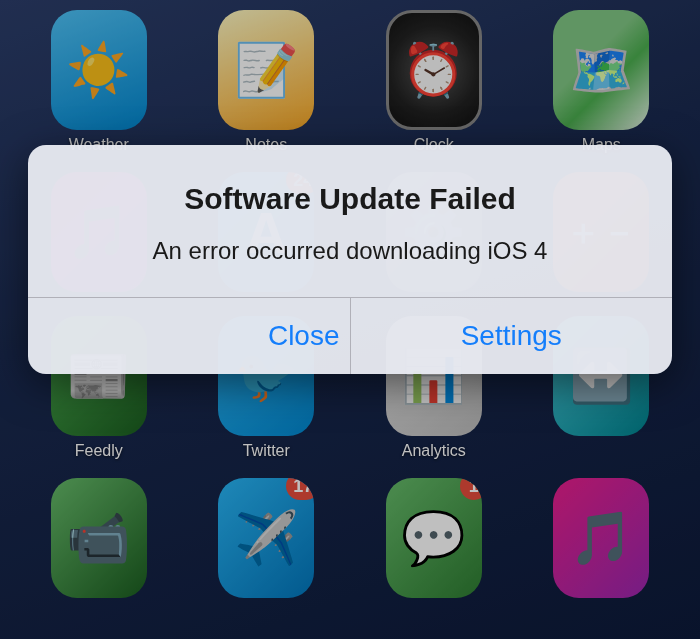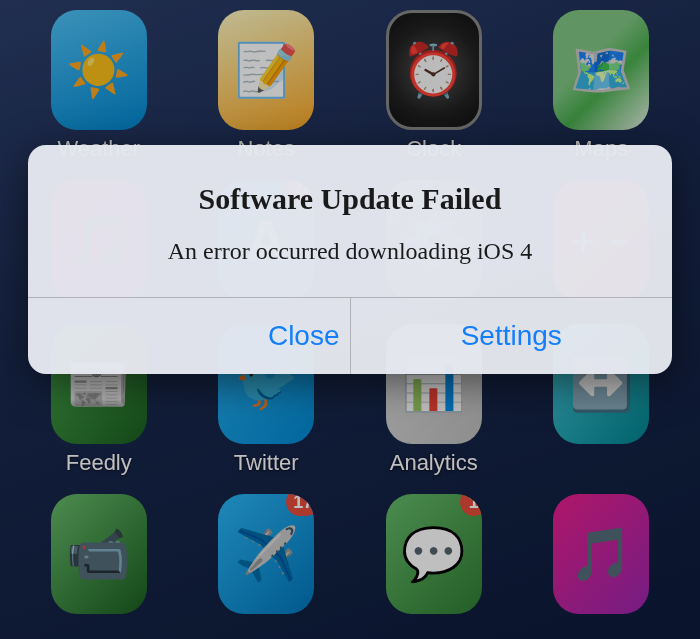--- a/index.html
+++ b/index.html
@@ -44,21 +44,21 @@
       border-radius: 26px;
       position: relative;
       display: flex;
       align-items: center;
       justify-content: center;
       overflow: hidden;
     }
 
     .app-label {
       color: #fff;
-      font-size: 22px;
+      font-size: 16px;
       text-align: center;
       text-shadow: 0 1px 3px rgba(0,0,0,0.7);
     }
 
     
     .badge {
       position: absolute;
       top: -6px;
       right: -6px;
       background: #e74c3c;
@@ -233,21 +233,20 @@
       background: rgba(230, 232, 240, 0.97);
       border-radius: 18px;
       overflow: hidden;
       z-index: 100;
       box-shadow: 0 10px 40px rgba(0,0,0,0.5);
     }
 
     .alert-body {
       padding: 36px 28px 30px;
       text-align: center;
-      font-family: Liberation Serif, serif;
     }
 
     .alert-title {
       font-size: 30px;
       font-weight: 700;
       color: #1a1a1a;
       margin-bottom: 18px;
       line-height: 1.2;
     }
 

